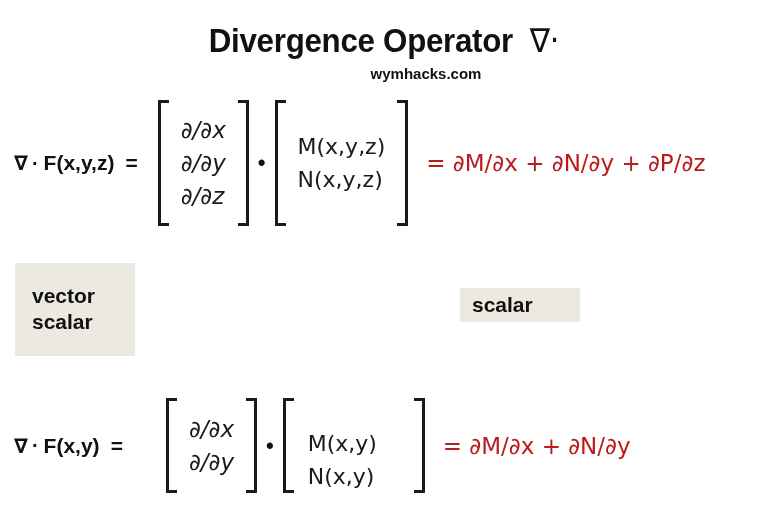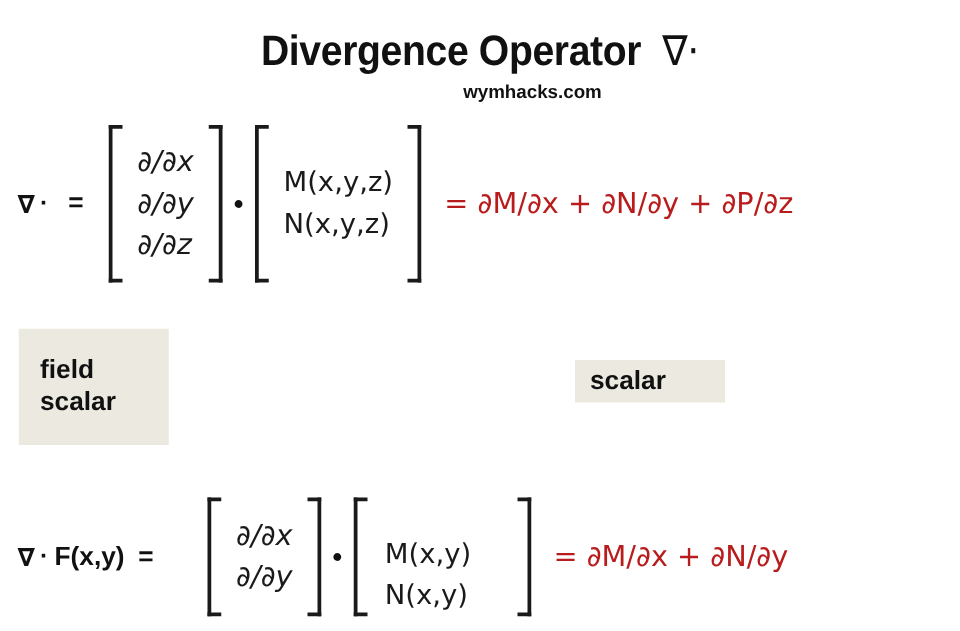--- a/index.html
+++ b/index.html
@@ -197,20 +197,21 @@
     <span>Divergence Operator</span><span>&nbsp;&nbsp;</span><span class="nabla-title">∇·</span>
   </div>
   <div id="site-credit">wymhacks.com</div>
 </div>
 
 <div class="formula-row" id="formula-3d" style="left:14px; top:100px; height:126px;">
 
   <div class="lhs">
     <span class="nabla">∇</span>
     <span class="dotop">·</span>
+    <span>F(x,y,z)</span>
     <span class="eqsign">=</span>
   </div>
 
   <div class="matrix" style="height:126px; margin-left:20px;">
     <span class="bracket left">
         <i></i>
       </span>
     <div class="matrix-body">
       <div class="mrow partial">∂/∂x</div>
       <div class="mrow partial">∂/∂y</div>
@@ -234,21 +235,21 @@
     <span class="bracket right">
         <i></i>
       </span>
   </div>
 
   <div class="rhs">= ∂M/∂x  +  ∂N/∂y  +  ∂P/∂z</div>
 </div>
 
 <div class="callout" id="callout-vector-field" style="background:#ebe9e0;">
   <div>
-    <div>field</div>
+    <div>vector</div>
     <div>scalar</div>
   </div>
 </div>
 
 <div class="callout" id="callout-scalar" style="background:#ebe9e0;">scalar</div>
 
 <div class="formula-row" id="formula-2d" style="left:14px; top:398px; height:95px;">
 
   <div class="lhs">
     <span class="nabla">∇</span>

